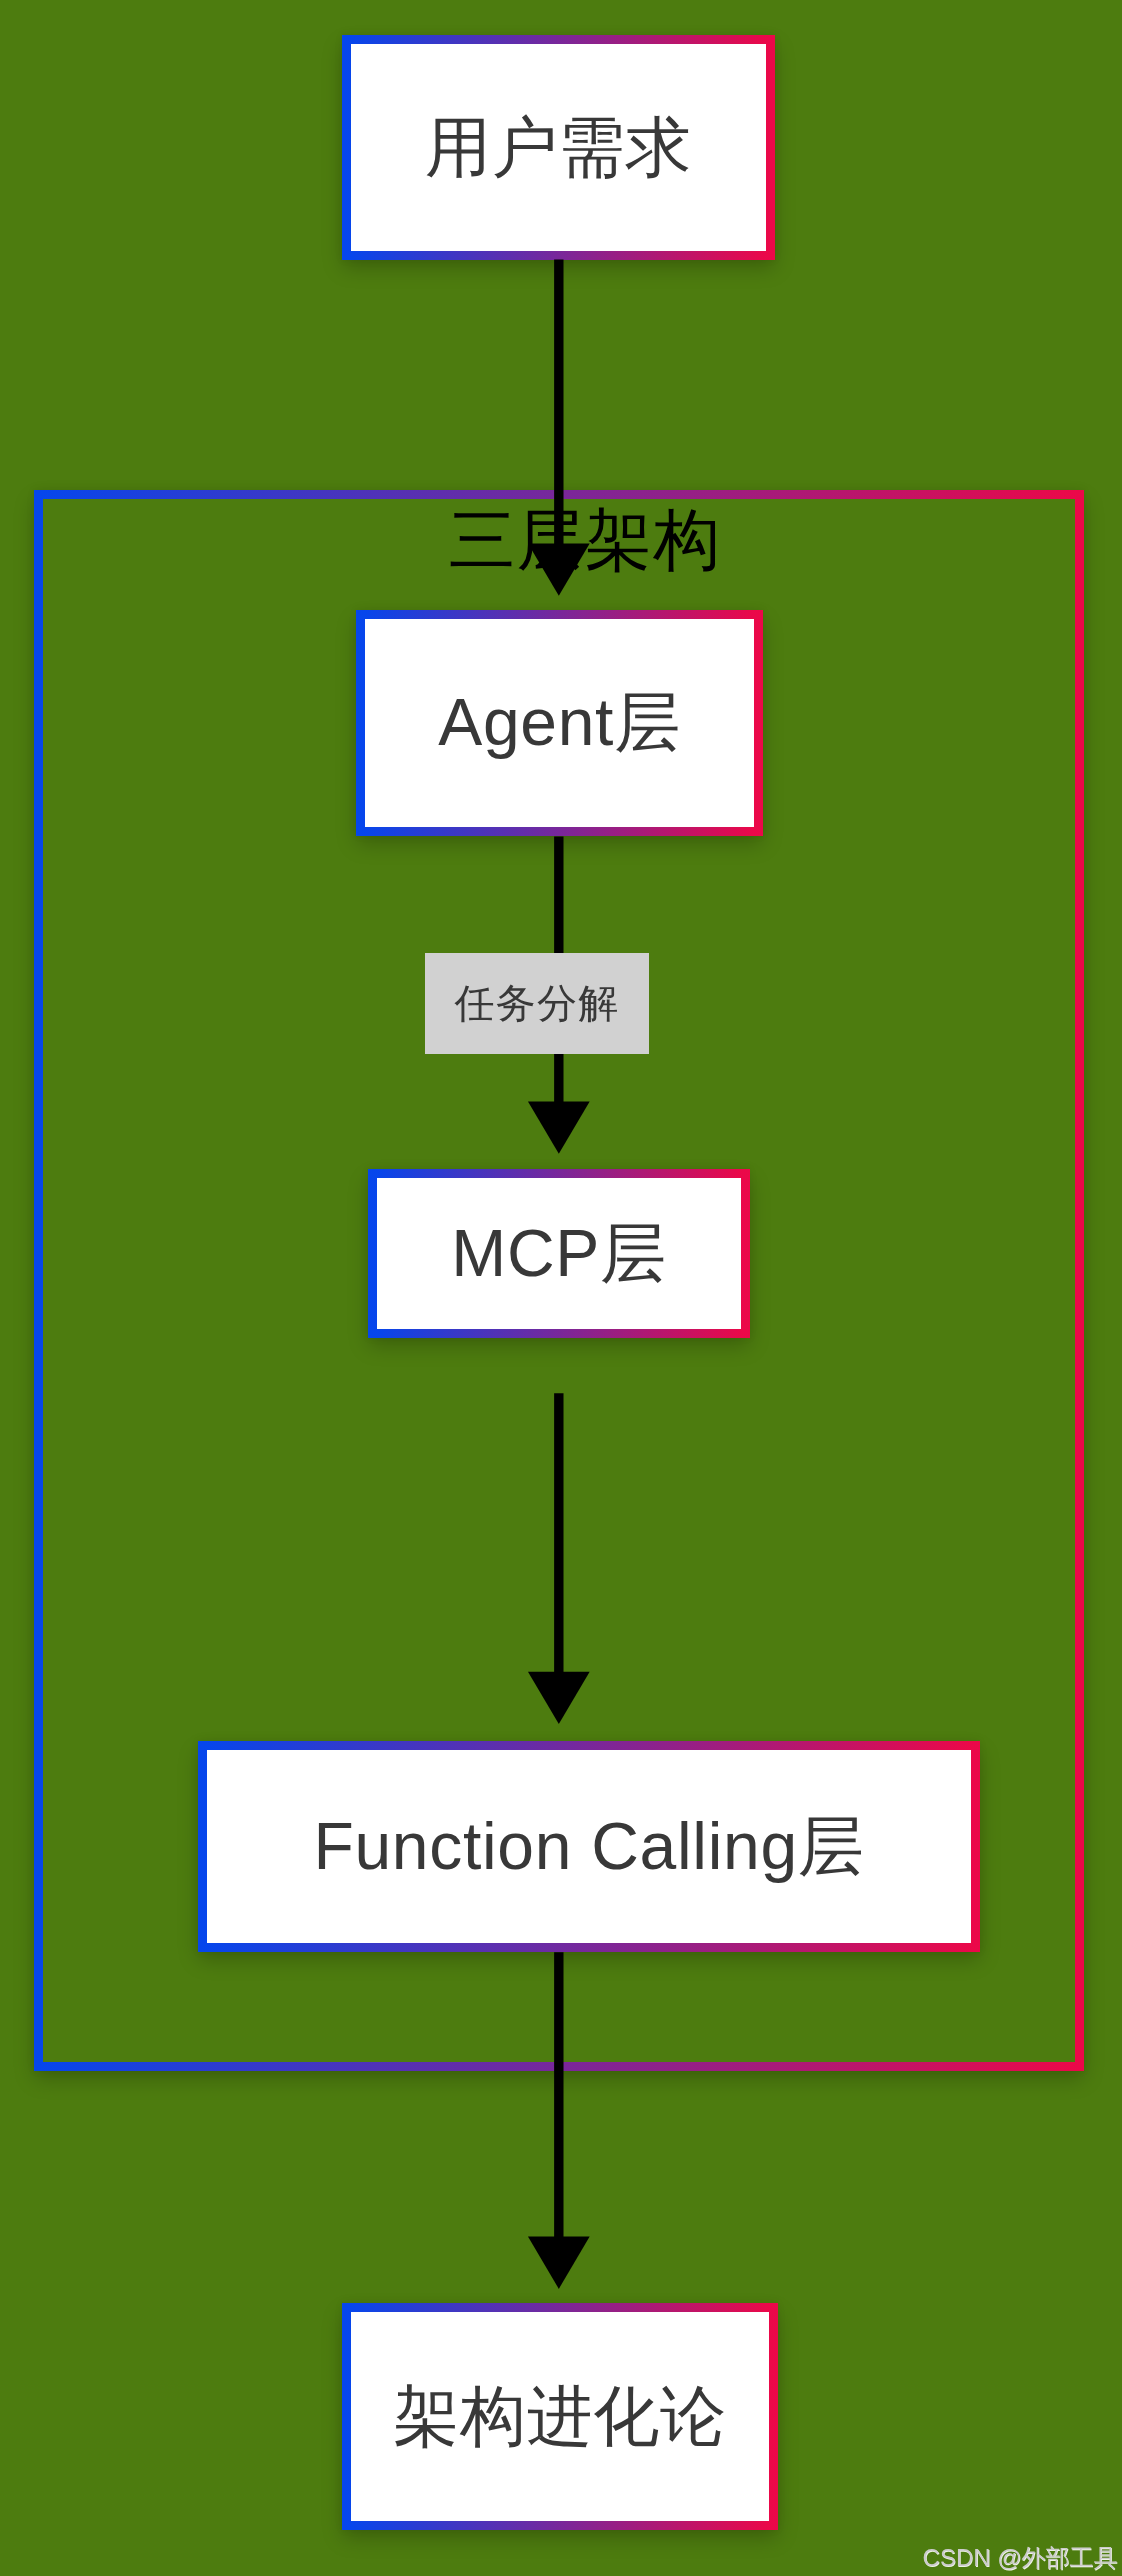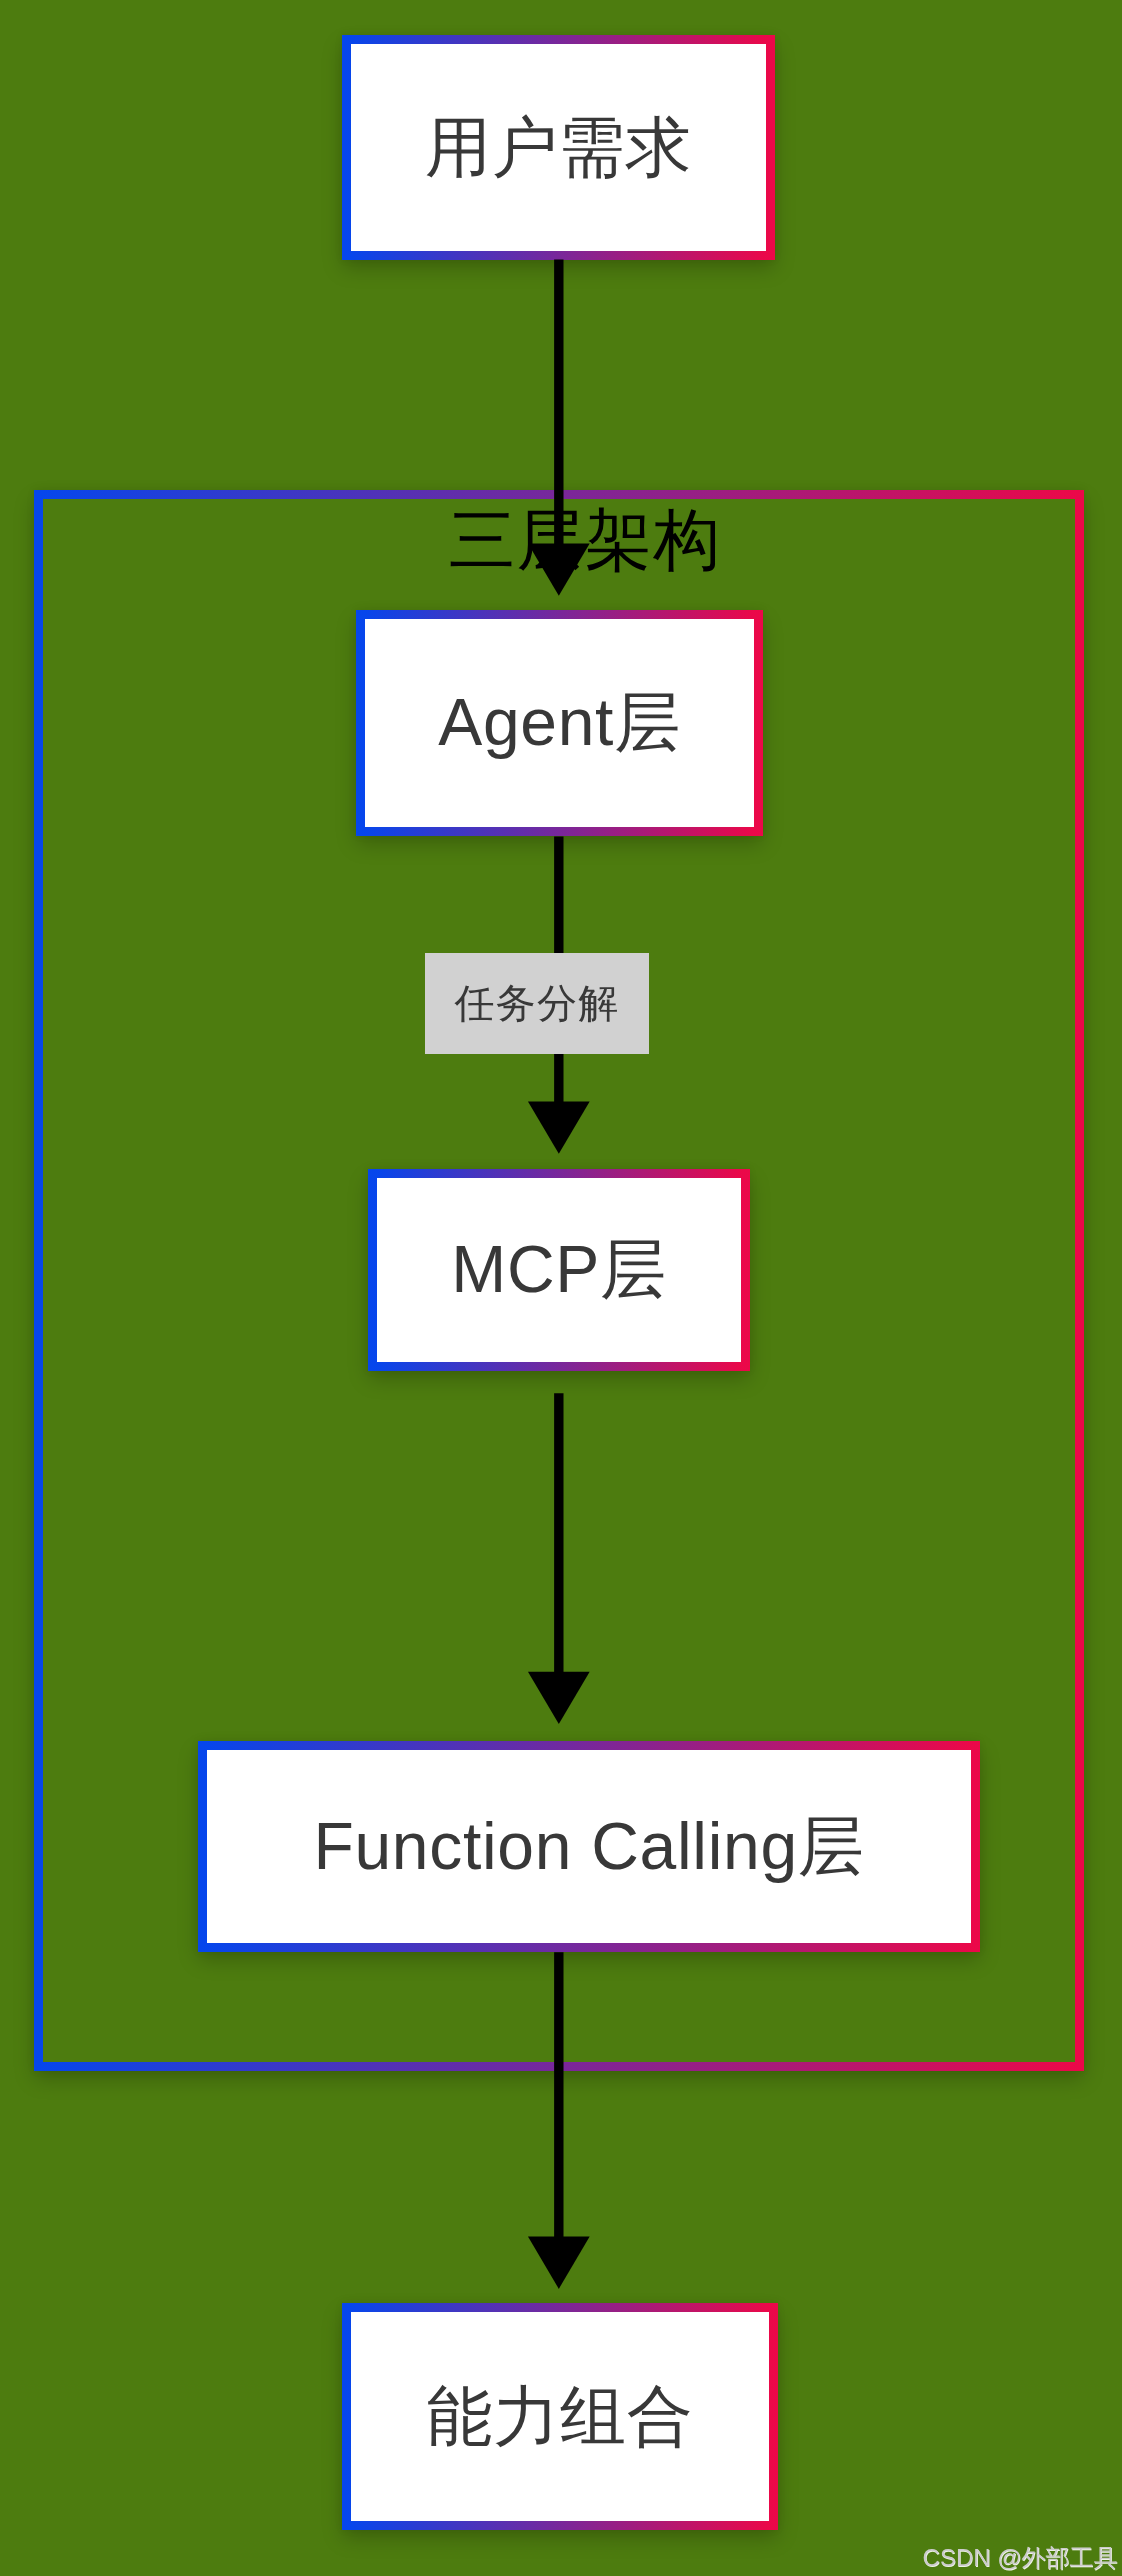--- a/index.html
+++ b/index.html
@@ -32,21 +32,21 @@
   }
   .gbox .node-label{
     font-size:66px;
     color:var(--node-text);
     white-space:nowrap;
     letter-spacing:0.7px;
   }
   .node-user-demand   {left:342px; top:35px;   width:433px;  height:225px;}
   .container-frame    {left:34px;  top:490px;  width:1050px; height:1581px; background:transparent; z-index:1;}
   .node-agent         {left:356px; top:610px;  width:407px;  height:226px;}
-  .node-mcp           {left:368px; top:1169px; width:382px;  height:202px;}
+  .node-mcp           {left:368px; top:1169px; width:382px;  height:169px;}
   .node-fc            {left:198px; top:1741px; width:782px; height:211px;}
   .node-ext           {left:342px; top:2303px; width:436px;  height:227px;}
 
   .container-title{
     position:absolute;
     left:34px; top:502px; width:1050px;
     text-align:center;
     font-size:67px;
     line-height:75px;
     color:var(--title-text);
@@ -124,19 +124,19 @@
   <div class="gbox node-mcp">
     <span class="node-label">MCP层</span>
   </div>
 
 
   <div class="gbox node-fc">
     <span class="node-label">Function Calling层</span>
   </div>
 
   <div class="gbox node-ext">
-    <span class="node-label">能力组合</span>
+    <span class="node-label">架构进化论</span>
   </div>
 
   <div class="watermark">CSDN @外部工具</div>
 
 </div>
 
 
 </body></html>

